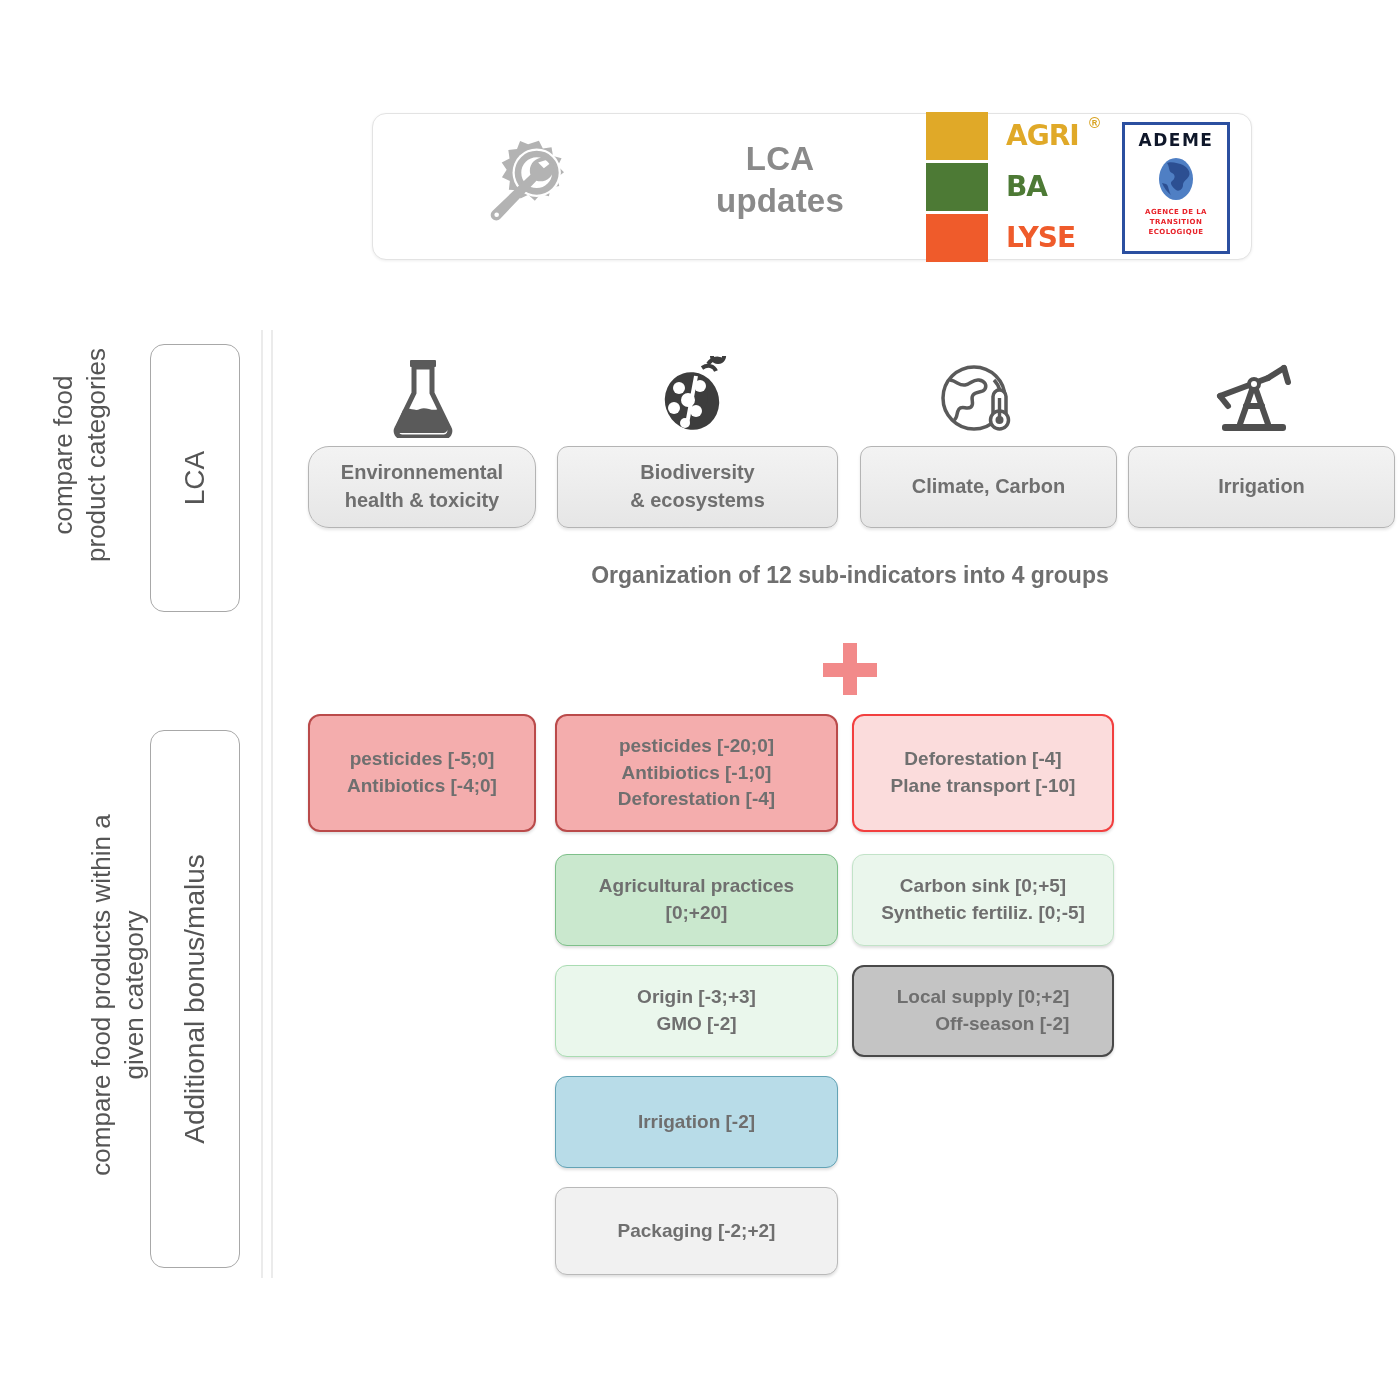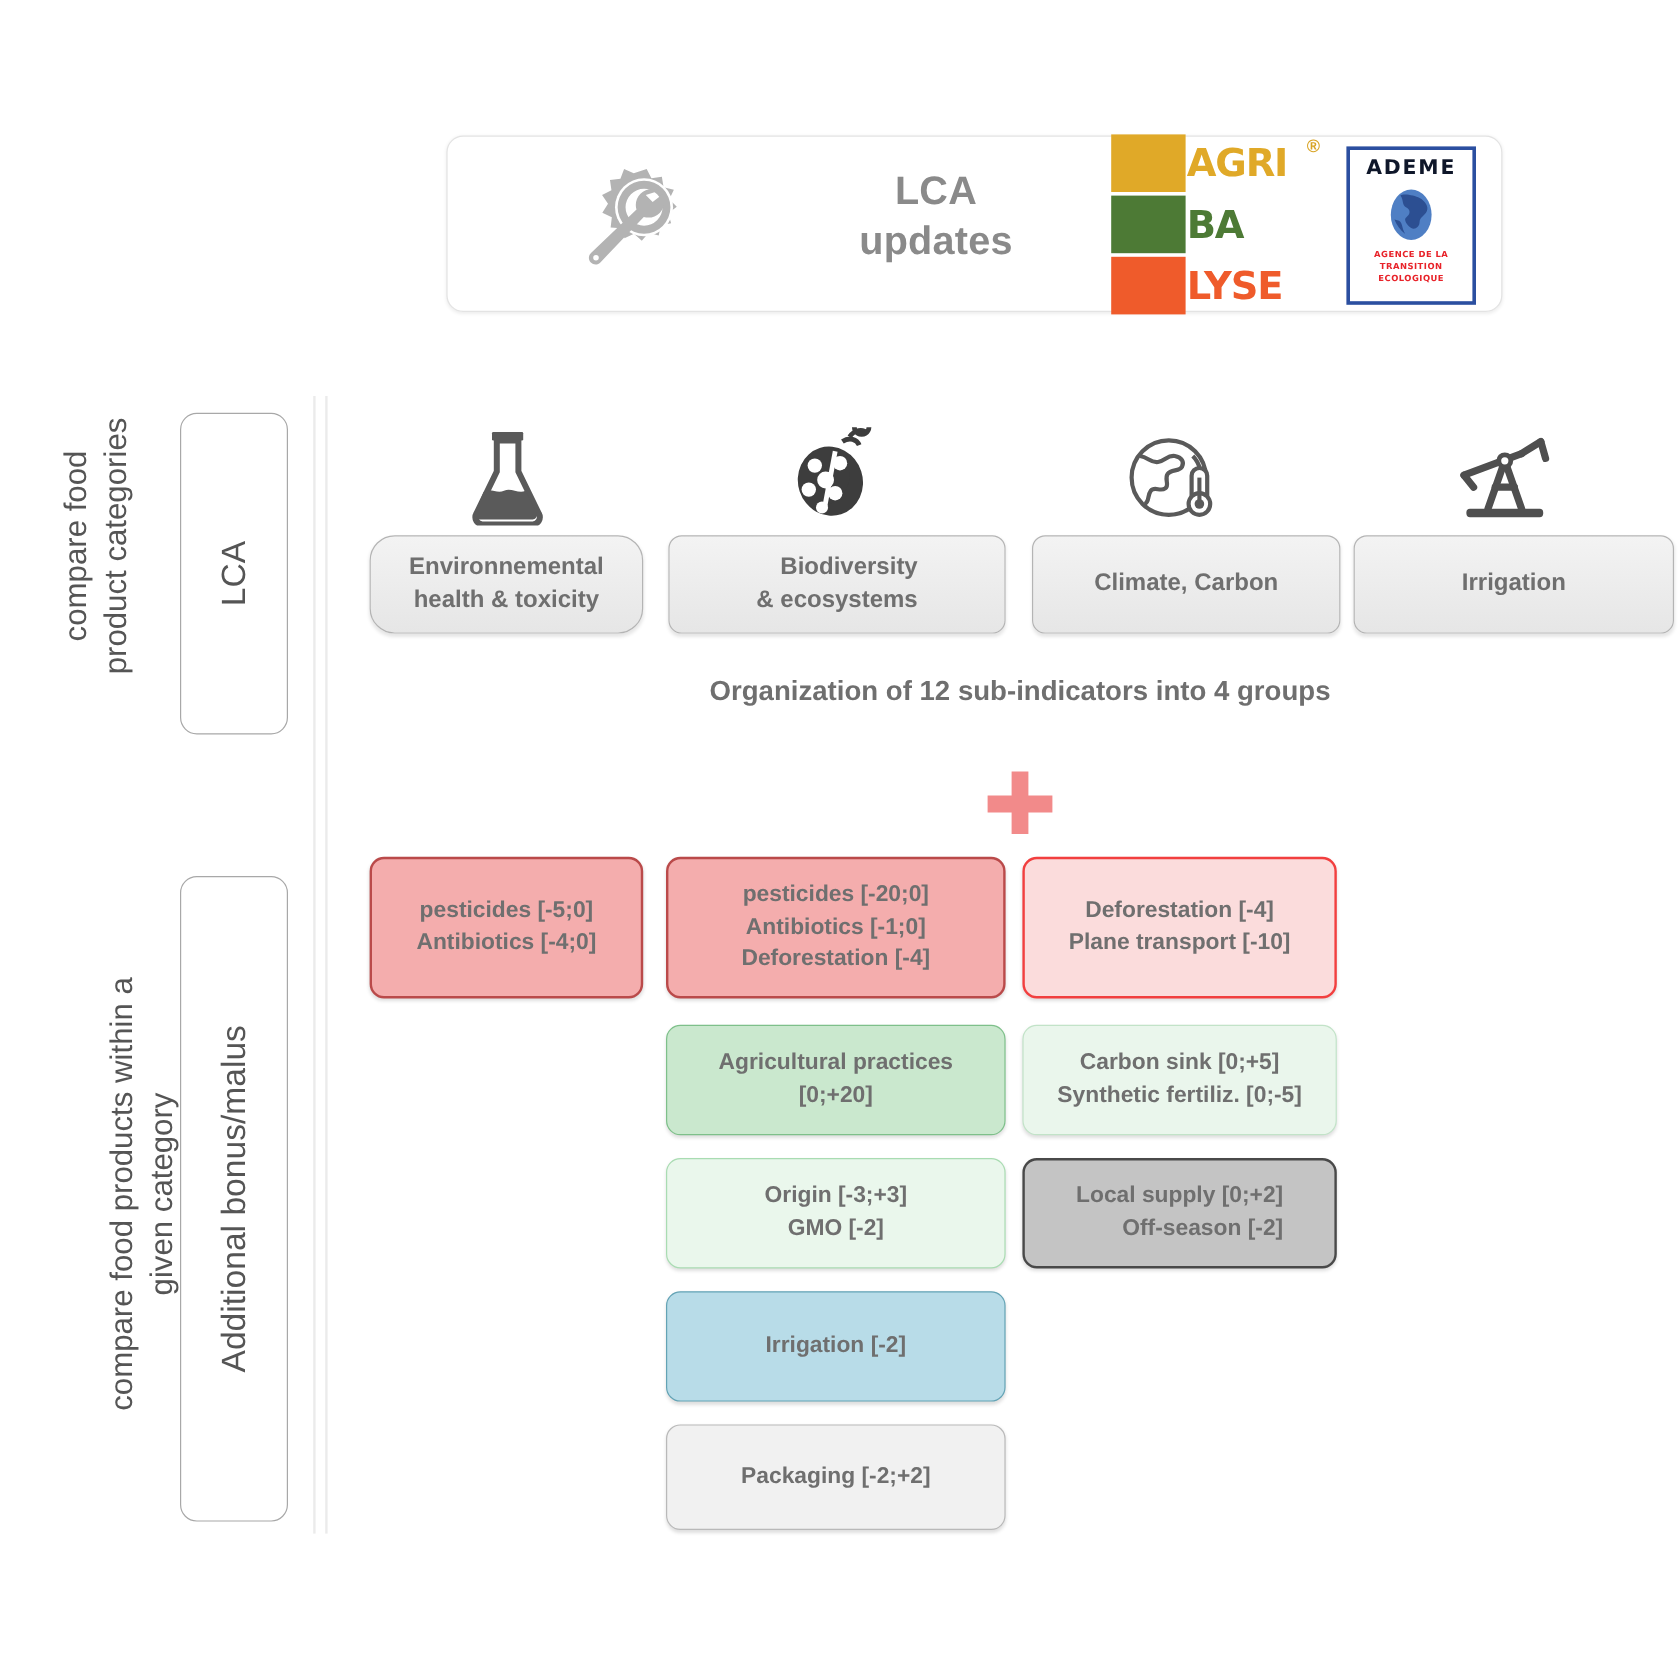--- a/index.html
+++ b/index.html
@@ -30,22 +30,22 @@
     color:#8a8a8a;
     letter-spacing:.2px;
   }
 
   
   #agribalyse-logo{left:926px;top:112px;width:172px;height:152px;}
   .agb-row{display:flex;align-items:stretch;height:48px;margin-bottom:3px;}
   .agb-swatch{width:62px;}
   .agb-word{
     font-family:"DejaVu Sans", sans-serif;
-    font-weight:bold;font-size:32px;line-height:48px;
-    padding-left:1px;letter-spacing:-1px;
+    font-weight:bold;font-size:28px;line-height:48px;
+    padding-left:18px;letter-spacing:-1px;
   }
   #agb-reg{position:absolute;right:-2px;top:2px;font-size:15px;color:#d8a323;font-weight:bold;}
 
   
   #ademe-logo{
     left:1122px;top:122px;width:108px;height:132px;
     border:3px solid #2b4fa0;background:#ffffff;box-sizing:border-box;
     text-align:center;
   }
   #ademe-title{color:#0f172a;font-weight:bold;font-size:17px;letter-spacing:1.5px;margin-top:5px;
@@ -96,21 +96,21 @@
     border:1.5px solid #b4b4b4;
     background:linear-gradient(#f3f3f3,#e6e6e6);
     box-shadow:0 2px 3px rgba(0,0,0,.10);
     box-sizing:border-box;
     display:flex;align-items:center;justify-content:center;
     text-align:center;
     font-size:20px;font-weight:bold;line-height:1.38;color:#6f6f6f;
     top:446px;
   }
   #cat-box-0{left:308px;width:228px;border-radius:21px;}
-  #cat-box-1{left:557px;width:281px;text-align:right;}
+  #cat-box-1{left:557px;width:281px;}
   #cat-box-2{left:860px;width:257px;}
   #cat-box-3{left:1128px;width:267px;}
 
   
   #caption{
     left:400px;top:558px;width:900px;text-align:center;
     font-size:23px;font-weight:bold;line-height:1.55;color:#6f6f6f;
   }
   #plus-icon{left:820px;top:641px;width:60px;height:56px;}
 

